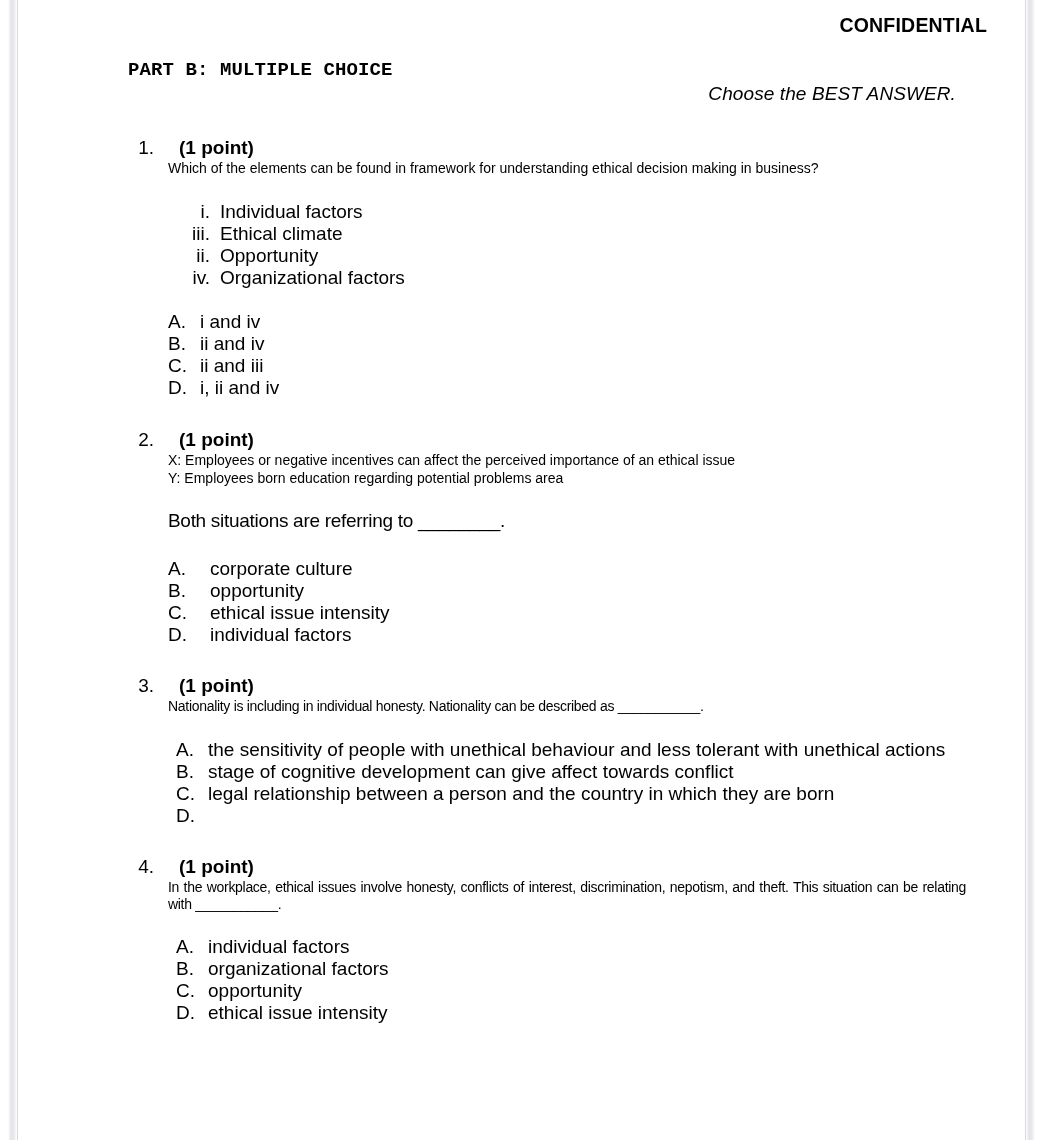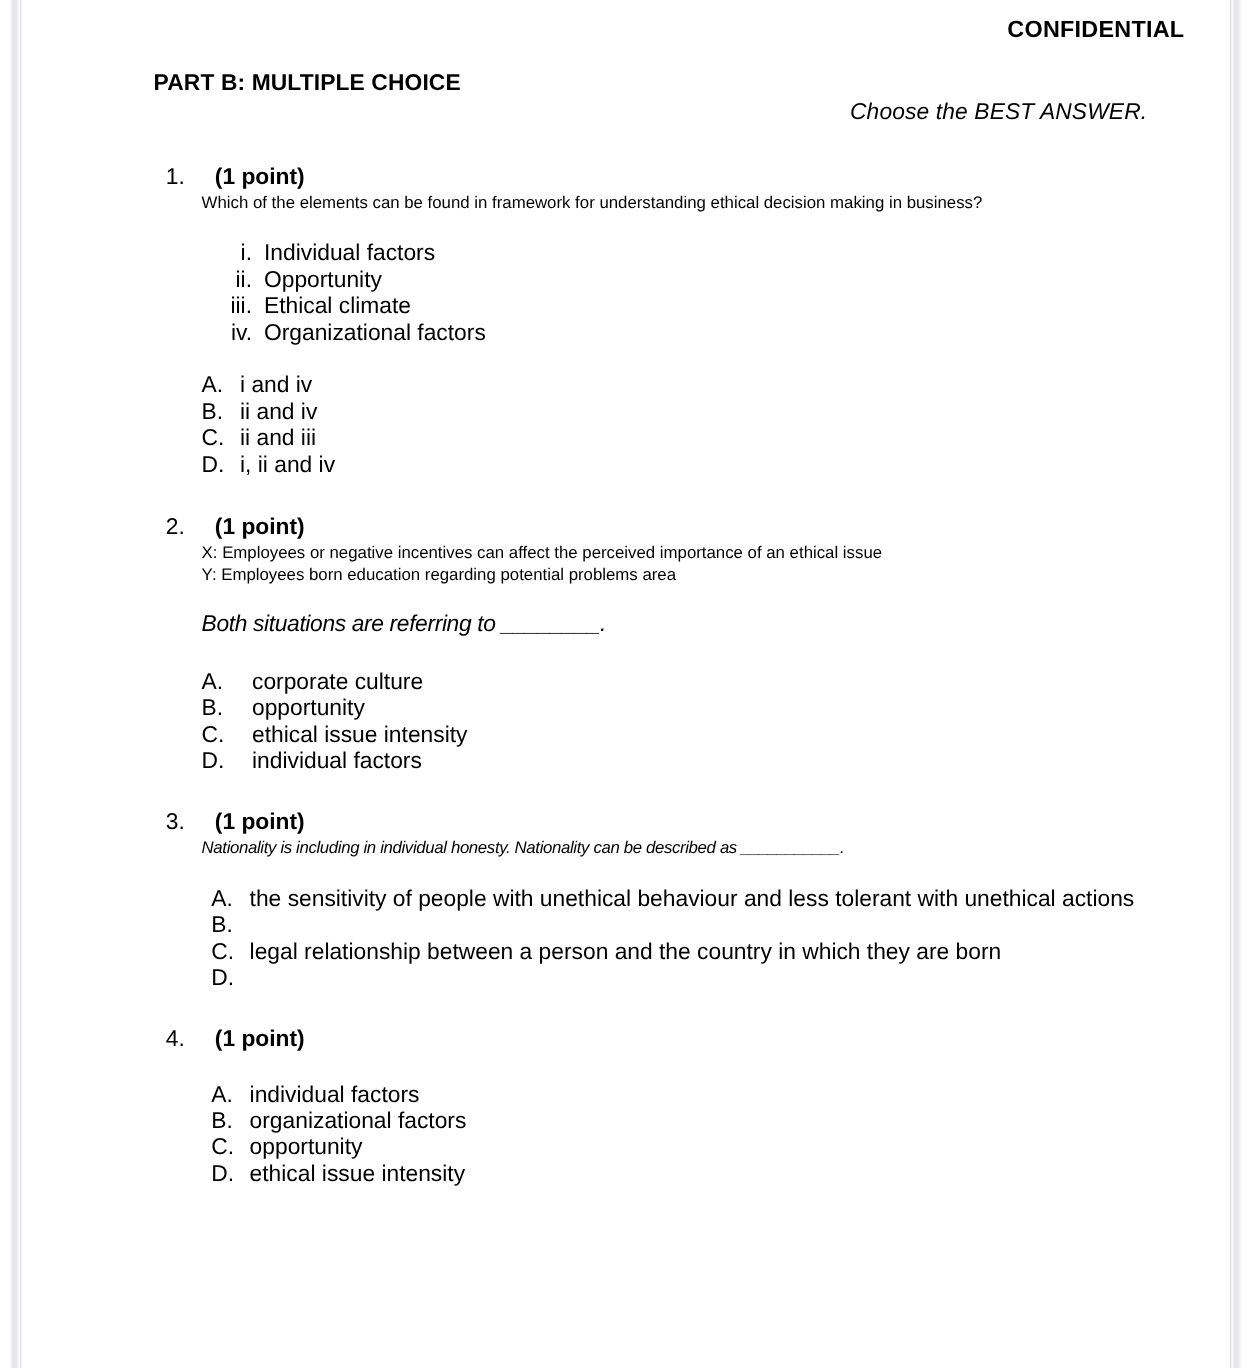--- a/index.html
+++ b/index.html
@@ -66,20 +66,21 @@
     left: 110px;
     top: 58px;
     width: 828px;
   }
 
   .part-title {
     font-size: 19px;
     font-weight: bold;
     line-height: 1.28;
     letter-spacing: 0.1px;
+    font-family: Liberation Mono, monospace;
   }
   .part-sub {
     font-size: 19px;
     font-style: italic;
     line-height: 1.28;
     letter-spacing: 0.1px;
     text-align: right;
   }
 
   .question {
@@ -152,21 +153,21 @@
     flex: 0 0 32px;
   }
   .opt-gap-wide .opt-letter { width: 42px; flex: 0 0 42px; }
 
   .gap-line {
     margin-top: 24px;
     font-size: 19px;
     line-height: 1.18;
   }
 
-  .blank { letter-spacing: -0.3px; font-style: italic; }
+  .blank { letter-spacing: -0.3px; }
 </style>
 </head>
 <body>
 
 <div class="page-wrap">
 
   <div class="gutter gutter-left"></div>
   <div class="edge-line edge-left"></div>
   <div class="gutter gutter-right"></div>
   <div class="edge-line edge-right"></div>
@@ -185,26 +186,26 @@
         <div class="q-body">
           <div class="points">(1 point)</div>
           <div class="q-text justify justify-w1">Which of the elements can be found in framework for understanding ethical decision making in business?</div>
 
           <div class="roman-list">
             <div class="roman-row">
               <span class="roman-label">i.</span>
               <span>Individual factors</span>
             </div>
             <div class="roman-row">
+              <span class="roman-label">iii.</span>
+              <span>Ethical climate</span>
+            </div>
+            <div class="roman-row">
               <span class="roman-label">ii.</span>
               <span>Opportunity</span>
-            </div>
-            <div class="roman-row">
-              <span class="roman-label">iii.</span>
-              <span>Ethical climate</span>
             </div>
             <div class="roman-row">
               <span class="roman-label">iv.</span>
               <span>Organizational factors</span>
             </div>
           </div>
 
           <div class="opt-list opt-list-1">
             <div class="opt-row">
               <span class="opt-letter">A.</span>
@@ -261,36 +262,38 @@
           <div class="points">(1 point)</div>
           <div class="q-text blank">Nationality is including in individual honesty. Nationality can be described as ___________.</div>
 
           <div class="opt-list opt-list-3">
             <div class="opt-row">
               <span class="opt-letter">A.</span>
               <span>the sensitivity of people with unethical behaviour and less tolerant with unethical actions</span>
             </div>
             <div class="opt-row">
               <span class="opt-letter">B.</span>
+              <span>stage of cognitive development can give affect towards conflict</span>
             </div>
             <div class="opt-row">
               <span class="opt-letter">C.</span>
               <span>legal relationship between a person and the country in which they are born</span>
             </div>
             <div class="opt-row">
               <span class="opt-letter">D.</span>
             </div>
           </div>
         </div>
       </div>
 
       <div class="question q4">
         <div class="q-num">4.</div>
         <div class="q-body">
           <div class="points">(1 point)</div>
+          <div class="q-text justify justify-w4 blank">In the workplace, ethical issues involve honesty, conflicts of interest, discrimination, nepotism, and theft. This situation can be relating with ___________.</div>
 
           <div class="opt-list opt-list-4">
             <div class="opt-row">
               <span class="opt-letter">A.</span>
               <span>individual factors</span>
             </div>
             <div class="opt-row">
               <span class="opt-letter">B.</span>
               <span>organizational factors</span>
             </div>

